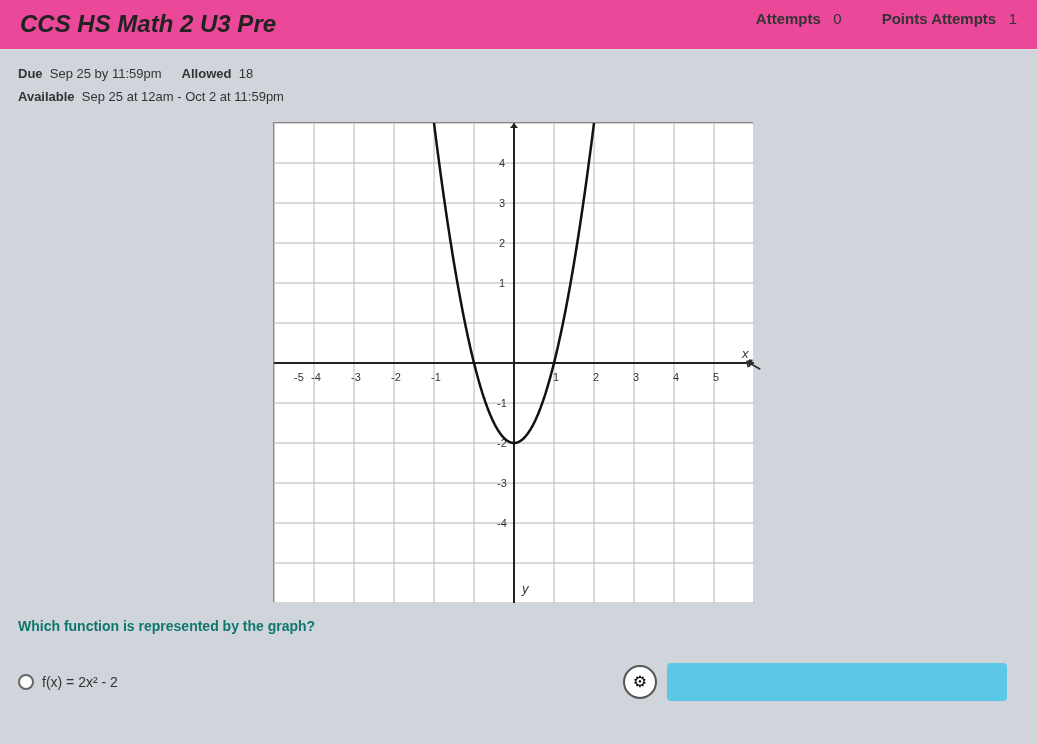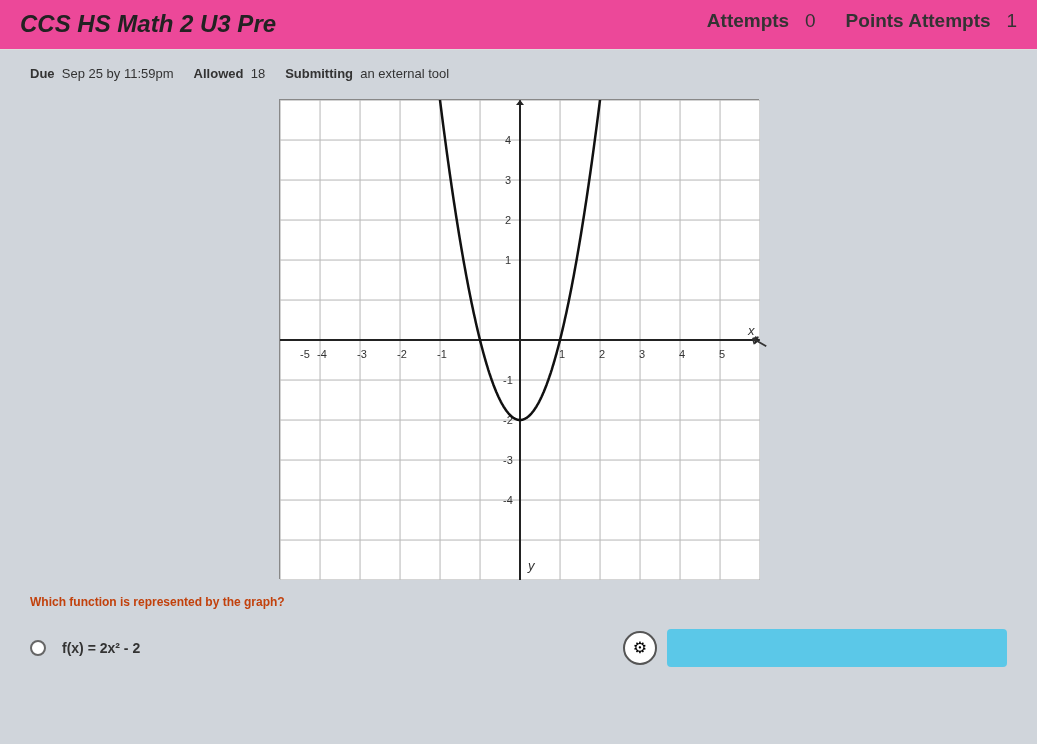--- a/index.html
+++ b/index.html
@@ -27,33 +27,33 @@
       min-height: 50px;
     }
     .header-title {
       font-size: 24px;
       font-weight: bold;
       color: #222;
       font-style: italic;
     }
     .header-meta {
       display: flex;
-      gap: 30px;
-      align-items: center;
-      font-size: 19px;
+      gap: 40px;
+      align-items: center;
+      font-size: 15px;
       color: #333;
     }
     .header-meta span {
       font-weight: normal;
     }
     .header-meta .label {
       font-weight: bold;
     }
     .content-area {
-      padding: 14px 30px 10px 30px;
+      padding: 14px 30px 10px 18px;
     }
     .meta-info {
       font-size: 13px;
       color: #333;
       margin-bottom: 14px;
       line-height: 1.6;
     }
     .meta-info .row {
       display: flex;
       gap: 20px;
@@ -73,39 +73,38 @@
       border: 1px solid #888;
       position: relative;
       width: 480px;
       height: 480px;
     }
     svg.graph-svg {
       width: 480px;
       height: 480px;
     }
     .question-label {
-      font-size: 12px;
-      font-weight: bold;
-      color: #c2410c;
-      margin-bottom: 20px;
+      font-size: 14px;
+      font-weight: bold;
+      color: #0f766e;
+      margin-bottom: 29px;
     }
     .answer-row {
       display: flex;
       align-items: center;
       gap: 16px;
       margin-top: 8px;
     }
     .radio-option {
       display: flex;
       align-items: center;
-      gap: 16px;
+      gap: 8px;
       font-size: 14px;
       color: #333;
       cursor: pointer;
-      font-weight: bold;
     }
     .radio-circle {
       width: 16px;
       height: 16px;
       border-radius: 50%;
       border: 2px solid #666;
       background: white;
       flex-shrink: 0;
     }
     .answer-input-bar {
@@ -168,23 +167,25 @@
     <div class="meta-info">
       <div class="row">
         <span>
           <span class="label">Due</span>
           &nbsp;<span>Sep 25 by 11:59pm</span>
         </span>
         <span>
           <span class="label">Allowed</span>
           &nbsp;<span>18</span>
         </span>
-        <span>
-          <span class="label">Submitting</span>
-          &nbsp;<span>an external tool</span>
+      </div>
+      <div class="row" style="margin-top:2px;">
+        <span>
+          <span class="label">Available</span>
+          &nbsp;<span>Sep 25 at 12am - Oct 2 at 11:59pm</span>
         </span>
       </div>
     </div>
 
     <div class="graph-container">
       <div class="graph-wrapper">
         <svg class="graph-svg" viewBox="0 0 480 480" xmlns="http://www.w3.org/2000/svg">
 
           <defs>
             <pattern id="smallGrid" width="40" height="40" patternUnits="userSpaceOnUse">

